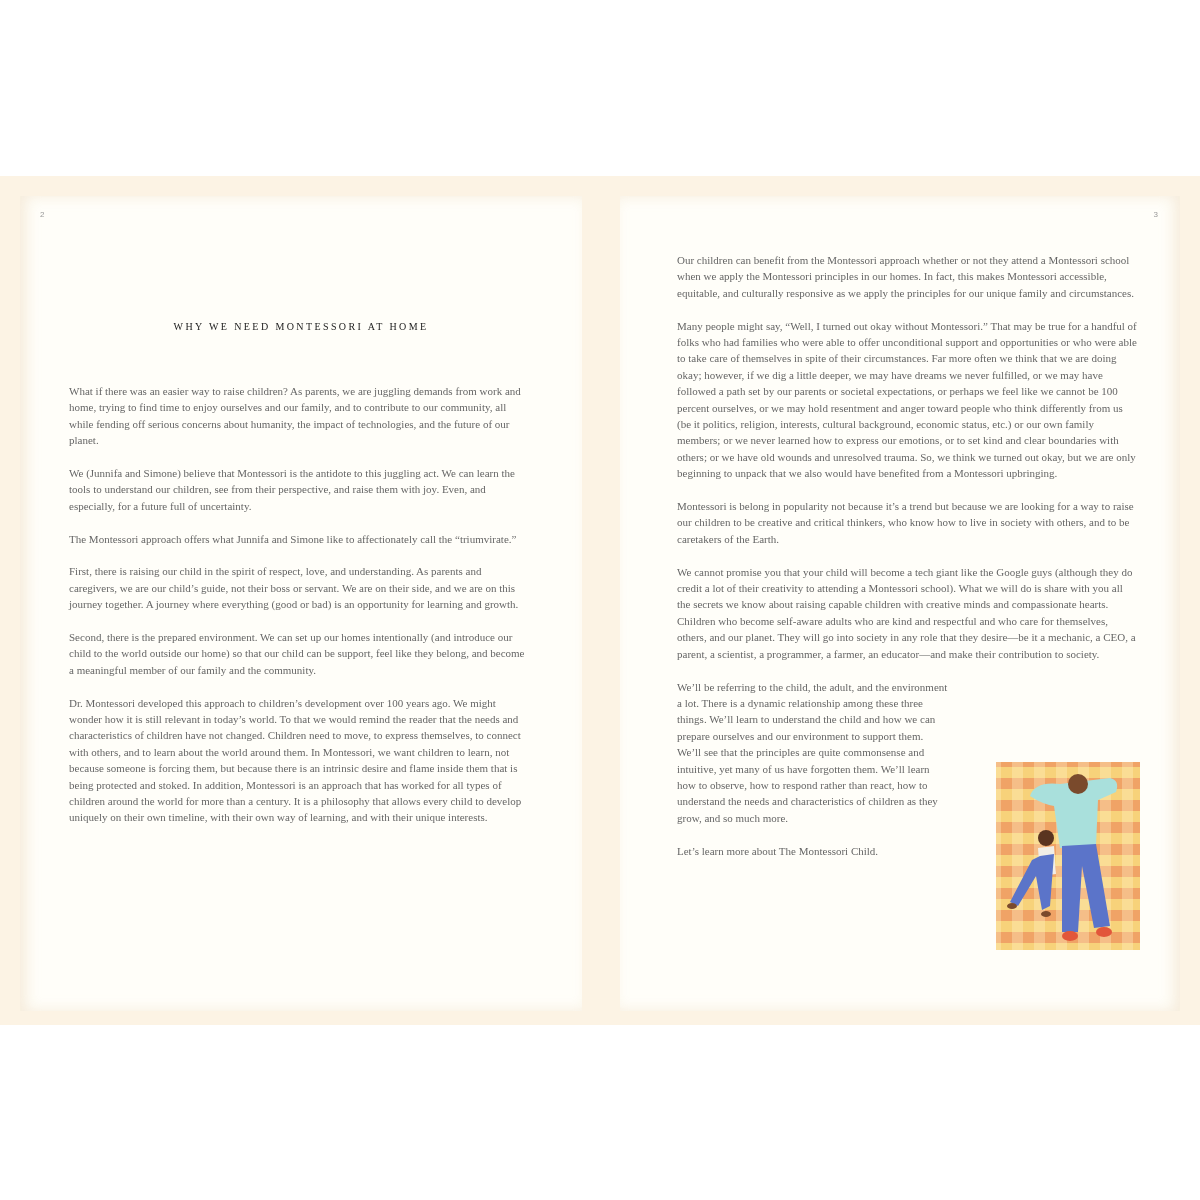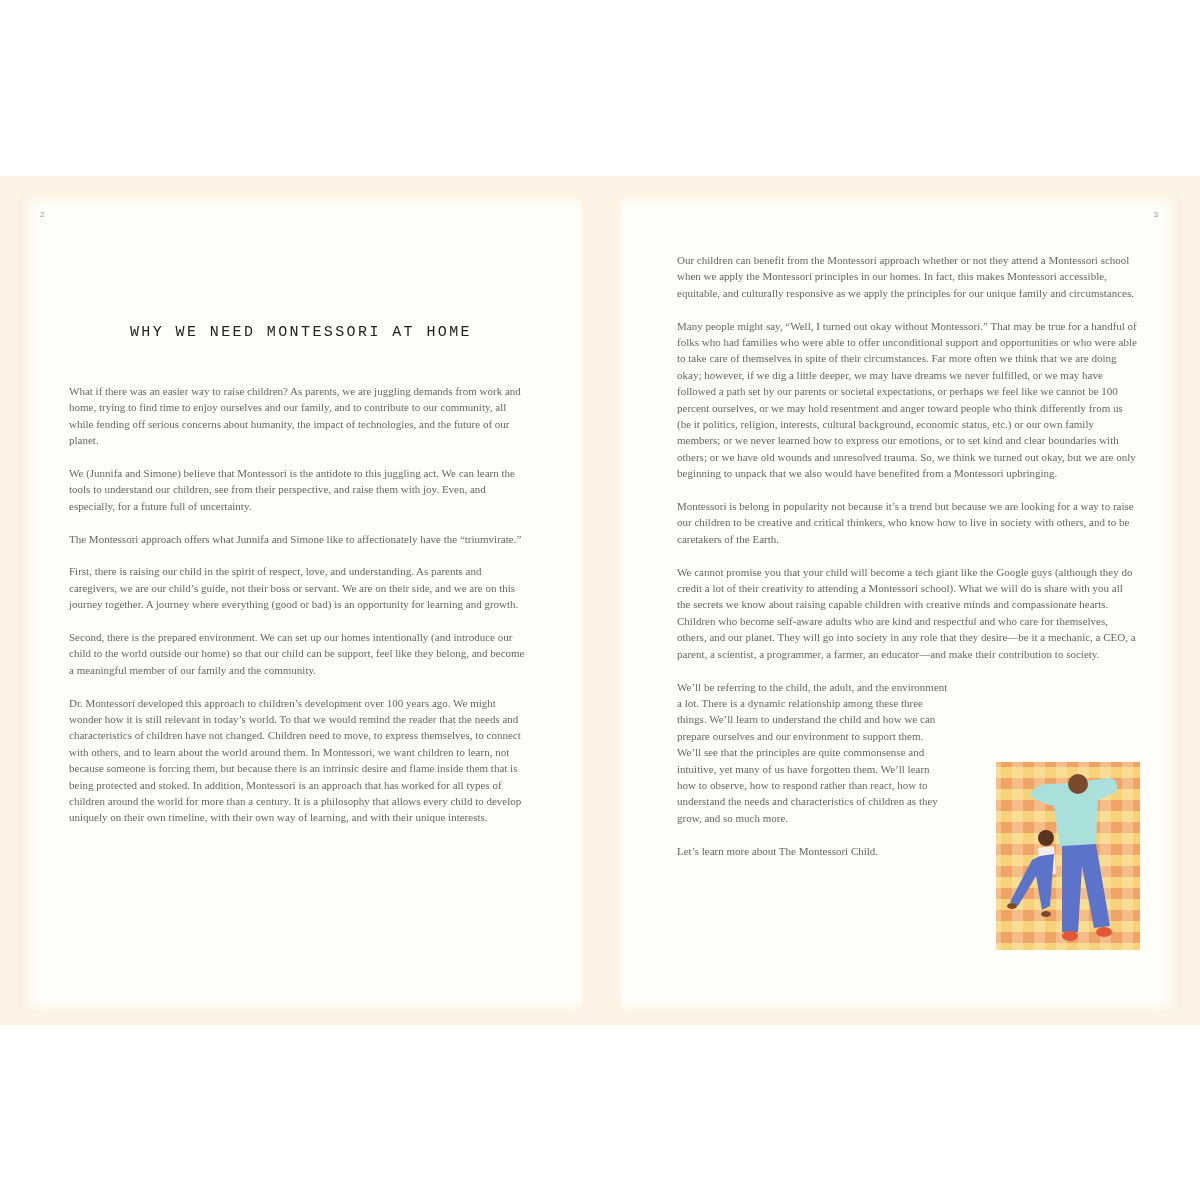--- a/index.html
+++ b/index.html
@@ -4,40 +4,40 @@
 <style>
   html, body { margin:0; padding:0; }
   body { width:1200px; height:1200px; background:#ffffff; position:relative; overflow:hidden; font-family:"Liberation Serif", "DejaVu Serif", serif; }
   .spread { position:absolute; left:0; top:176px; width:1200px; height:849px; background:#fcf3e4; }
   .page { position:absolute; top:20px; height:815px; background:#fffef9; }
   .page.left { left:20px; width:562px; box-shadow: 6px 0 14px rgba(240,225,200,0.6) inset; }
   .page.right { left:620px; width:560px; box-shadow: -6px 0 14px rgba(240,225,200,0.6) inset; }
   .folio { position:absolute; top:14px; font-size:8px; color:#999; font-family:"Liberation Sans", sans-serif; }
   .page.left .folio { left:20px; }
   .page.right .folio { right:22px; }
-  .title { position:absolute; left:0; width:562px; top:118px; text-align:center; font-family:Liberation Mono, monospace; font-size:15px; letter-spacing:2.4px; color:#222; font-weight:normal; }
+  .title { position:absolute; left:0; width:562px; top:118px; text-align:center; font-family:Liberation Serif, serif; font-size:10px; letter-spacing:2.4px; color:#222; font-weight:normal; }
   .body { position:absolute; color:#666; font-size:11px; line-height:16.4px; }
   .page.left .body { left:49px; top:187px; width:460px; }
   .page.right .body { left:57px; top:56px; width:460px; }
   .body p { margin:0 0 16.4px 0; }
   .narrow p.narrow { width:272px; }
   .illustration { position:absolute; left:370px; top:560px; width:152px; height:196px; }
 </style>
 </head>
 <body>
 
 <div class="spread">
 
   <div class="page left">
     <div class="folio">2</div>
     <h1 class="title">WHY WE NEED MONTESSORI AT HOME</h1>
     <div class="body">
       <p>What if there was an easier way to raise children? As parents, we are juggling demands from work and home, trying to find time to enjoy ourselves and our family, and to contribute to our community, all while fending off serious concerns about humanity, the impact of technologies, and the future of our planet.</p>
       <p>We (Junnifa and Simone) believe that Montessori is the antidote to this juggling act. We can learn the tools to understand our children, see from their perspective, and raise them with joy. Even, and especially, for a future full of uncertainty.</p>
-      <p>The Montessori approach offers what Junnifa and Simone like to affectionately have the “triumvirate.”</p>
+      <p>The Montessori approach offers what Junnifa and Simone like to affectionately call the “triumvirate.”</p>
       <p>First, there is raising our child in the spirit of respect, love, and understanding. As parents and caregivers, we are our child’s guide, not their boss or servant. We are on their side, and we are on this journey together. A journey where everything (good or bad) is an opportunity for learning and growth.</p>
       <p>Second, there is the prepared environment. We can set up our homes intentionally (and introduce our child to the world outside our home) so that our child can be support, feel like they belong, and become a meaningful member of our family and the community.</p>
       <p>Dr. Montessori developed this approach to children’s development over 100 years ago. We might wonder how it is still relevant in today’s world. To that we would remind the reader that the needs and characteristics of children have not changed. Children need to move, to express themselves, to connect with others, and to learn about the world around them. In Montessori, we want children to learn, not because someone is forcing them, but because there is an intrinsic desire and flame inside them that is being protected and stoked. In addition, Montessori is an approach that has worked for all types of children around the world for more than a century. It is a philosophy that allows every child to develop uniquely on their own timeline, with their own way of learning, and with their unique interests.</p>
     </div>
   </div>
 
   <div class="page right">
     <div class="folio">3</div>
     <div class="body narrow">
       <p>Our children can benefit from the Montessori approach whether or not they attend a Montessori school when we apply the Montessori principles in our homes. In fact, this makes Montessori accessible, equitable, and culturally responsive as we apply the principles for our unique family and circumstances.</p>

